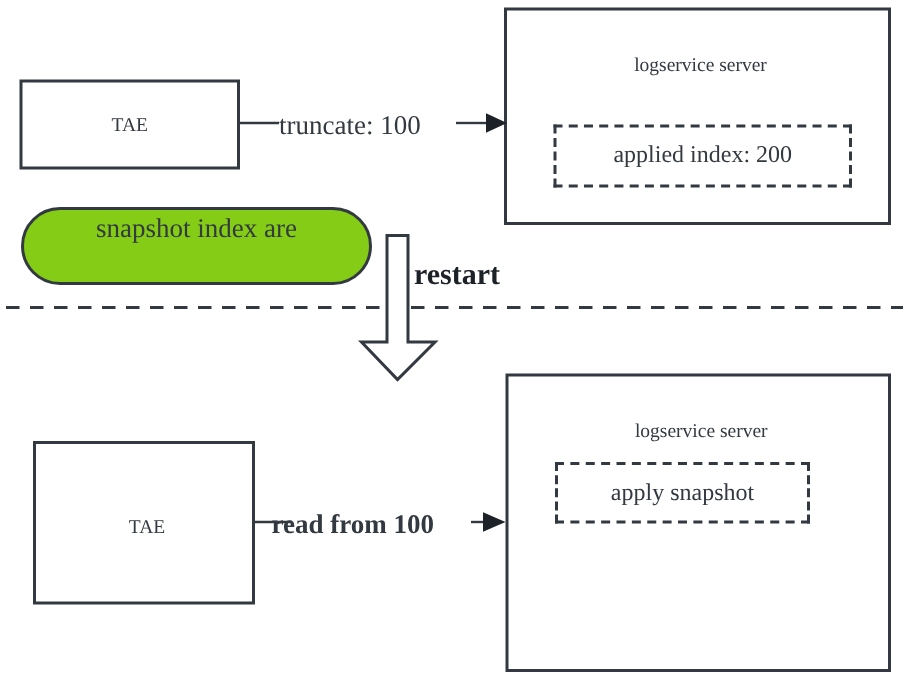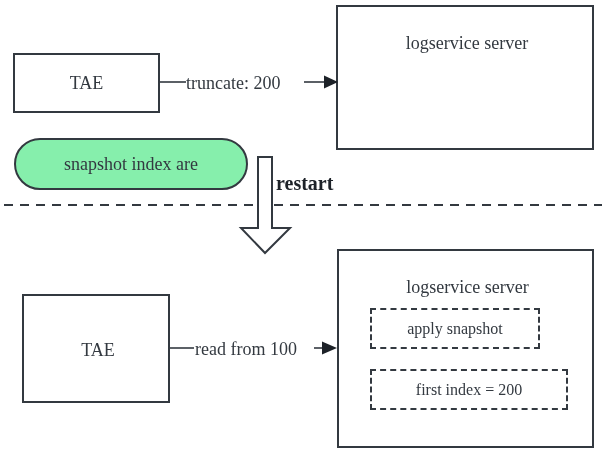--- a/index.html
+++ b/index.html
@@ -39,33 +39,32 @@
     font-size: 18px;
     line-height: 1.25;
     color: #333940;
   }
   .centered-text {
     position: absolute;
     display: flex;
     align-items: center;
     justify-content: center;
     text-align: center;
-    font-size: 18px;
+    font-size: 13px;
     color: #333940;
   }
   .bubble {
     position: absolute;
     box-sizing: border-box;
     border: 2px solid #333940;
-    background: #86efac;
+    background: #84cc16;
     border-radius: 26px;
     display: flex;
     flex-direction: column;
     align-items: center;
-    justify-content: center;
     text-align: center;
     font-size: 18px;
     line-height: 1.35;
     color: #333940;
   }
   .bubble span { display: block; }
   .restart-label {
     position: absolute;
     font-weight: bold;
     font-size: 20px;
@@ -83,50 +82,50 @@
 </style>
 </head>
 <body>
 
 <div id="canvas">
 
   <div class="box" style="left:13px; top:53px; width:147px; height:60px;">
     <div class="centered-text" style="left:0; top:0; right:0; bottom:0; width:100%; height:100%;">TAE</div>
   </div>
 
-  <div class="label" style="left:186px; top:72px;">truncate: 200</div>
+  <div class="label" style="left:186px; top:72px;">truncate: 100</div>
 
   <div class="box" style="left:336px; top:5px; width:258px; height:145px;">
     <div class="centered-text" style="left:0; top:22px; width:258px; height:28px;">logservice server</div>
   </div>
 
+  <div class="dashed-box" style="left:369px; top:83px; width:199px; height:42px;">
+    <span>applied index: 200</span>
+  </div>
 
   <div class="bubble" style="left:14px; top:138px; width:234px; height:52px;">
     <span>snapshot index are</span>
   </div>
 
   <div class="restart-label" style="left:276px; top:172px;">restart</div>
 
   <div class="box" style="left:22px; top:294px; width:148px; height:109px;">
     <div class="centered-text" style="left:0; top:0; width:148px; height:109px;">TAE</div>
   </div>
 
-  <div class="label" style="left:195px; top:338px;">read from 100</div>
+  <div class="label" style="left:181px; top:338px;font-weight:bold;">read from 100</div>
 
   <div class="box" style="left:337px; top:249px; width:257px; height:199px;">
     <div class="centered-text" style="left:0; top:22px; width:257px; height:28px;">logservice server</div>
   </div>
 
   <div class="dashed-box" style="left:370px; top:308px; width:170px; height:41px;">
     <span>apply snapshot</span>
   </div>
 
-  <div class="dashed-box" style="left:370px; top:369px; width:198px; height:41px;">
-    <span>first index = 200</span>
-  </div>
 
   <svg class="flow-svg" viewBox="0 0 606 452">
 
     <g>
       <line x1="160" y1="82" x2="186" y2="82" stroke="#333940" stroke-width="1.6"></line>
       <line x1="304" y1="82" x2="324" y2="82" stroke="#333940" stroke-width="1.6"></line>
       <polygon points="324,75.5 338,82 324,88.5" fill="#1d2228"></polygon>
     </g>
 
     <g>

